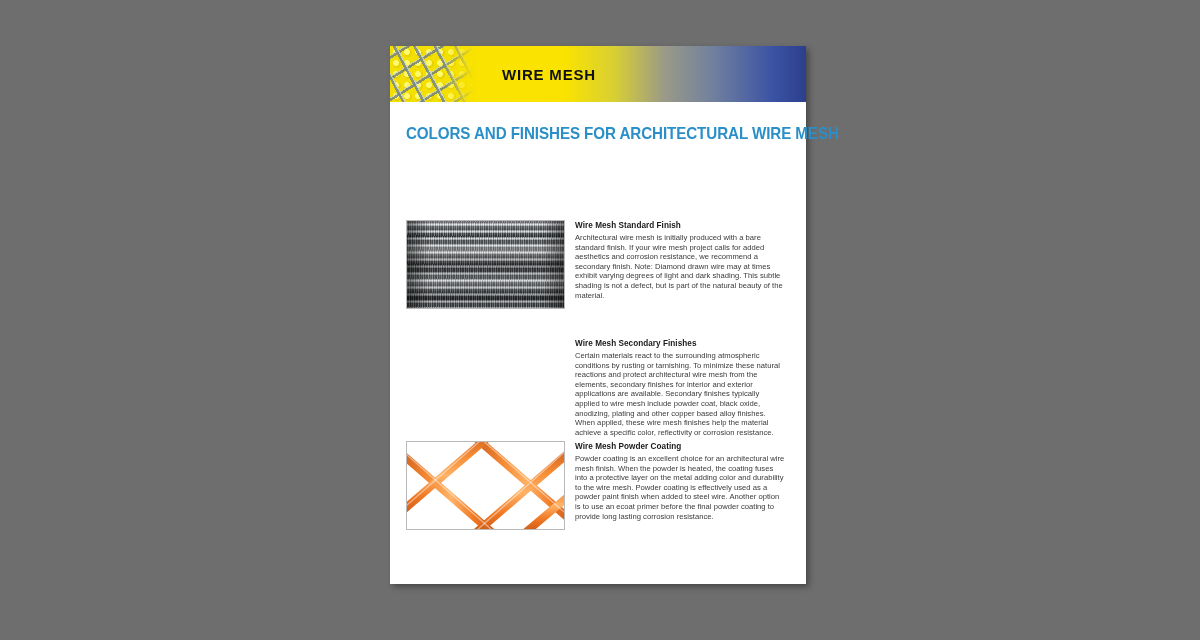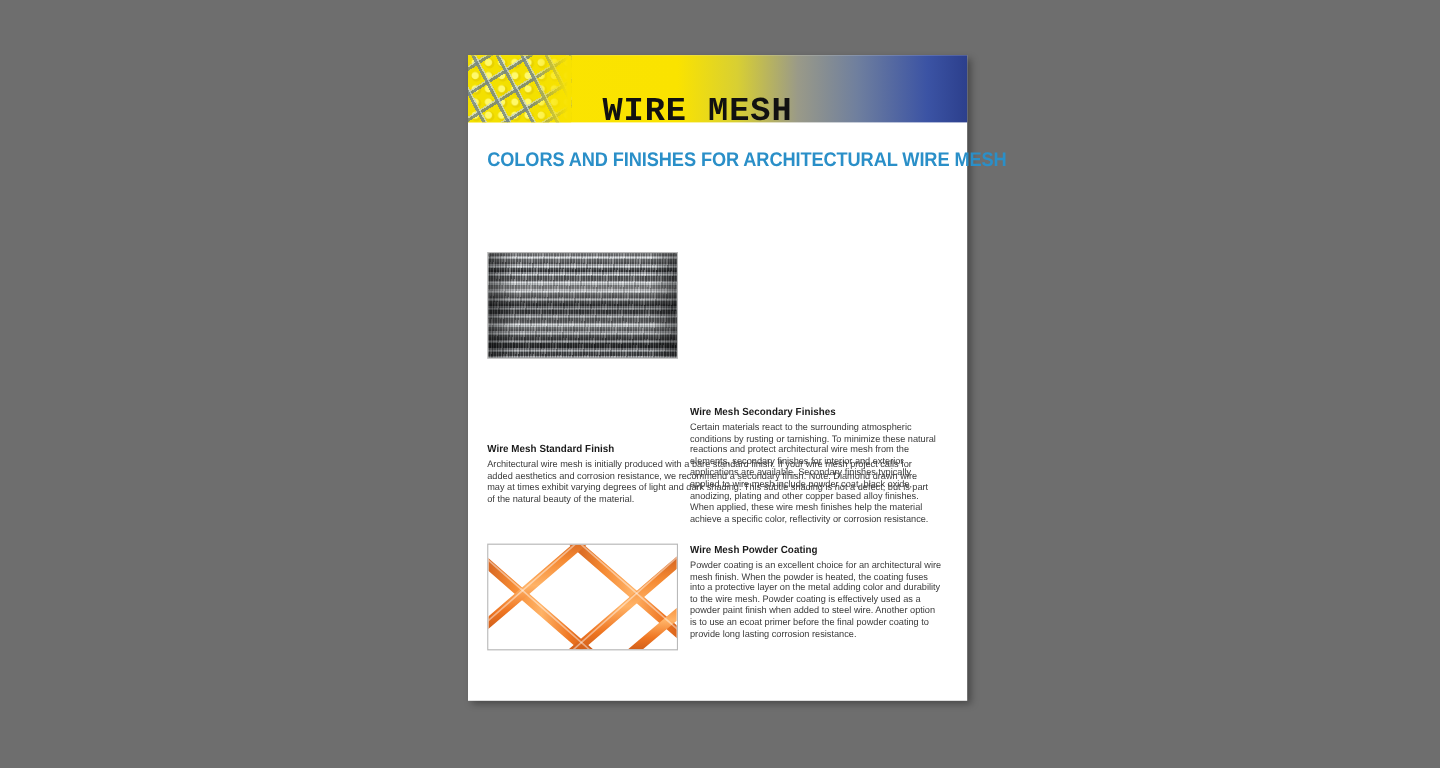--- a/index.html
+++ b/index.html
@@ -79,26 +79,25 @@
     inset: 0;
     background: linear-gradient(90deg, rgba(243,224,0,0) 62%, #f8e200 97%);
   }
   #banner-title {
     position: absolute;
     left: 112px;
     top: 0;
     height: 56px;
     display: flex;
     align-items: center;
-    font-family: Liberation Mono, monospace;
+    font-family: Liberation Sans, sans-serif;
     font-weight: bold;
-    font-size: 28px;
+    font-size: 15px;
     letter-spacing: 0.8px;
     color: #111111;
-    margin-top: 19px;
   }
 
   
   #sheet-body {
     position: relative;
     padding: 0 16px;
     height: 590px;
     box-sizing: border-box;
   }
   #page-title {
@@ -113,23 +112,23 @@
     transform-origin: left center;
     white-space: nowrap;
   }
 
   .section {
     position: absolute;
     display: flex;
     left: 16px;
     right: 14px;
   }
-  #section-0 { top: 108px; flex-direction: column; }
+  #section-0 { top: 118px; }
   #section-1 { top: 236px; }
-  #section-2 { top: 351px; }
+  #section-2 { top: 339px; }
 
   .sec-figure {
     flex: 0 0 159px;
     margin-right: 10px;
   }
   .sec-figure.empty { height: 1px; }
 
   .photo {
     width: 159px;
     height: 89px;

